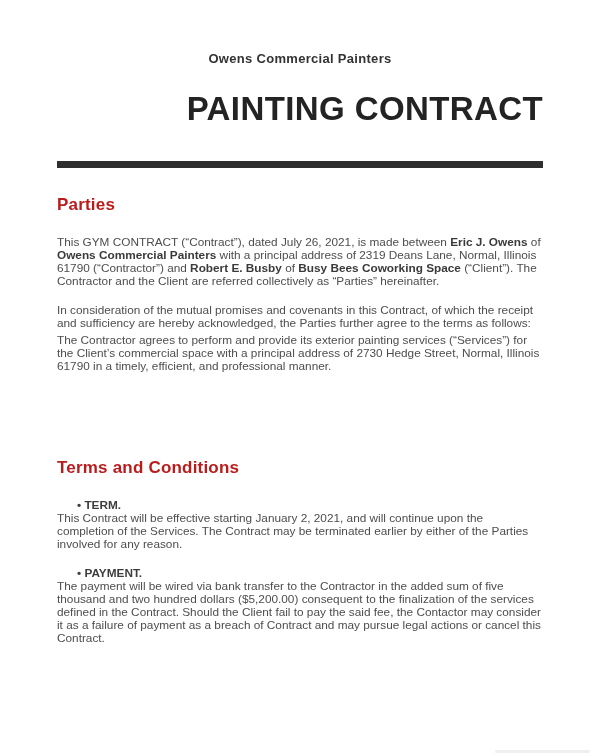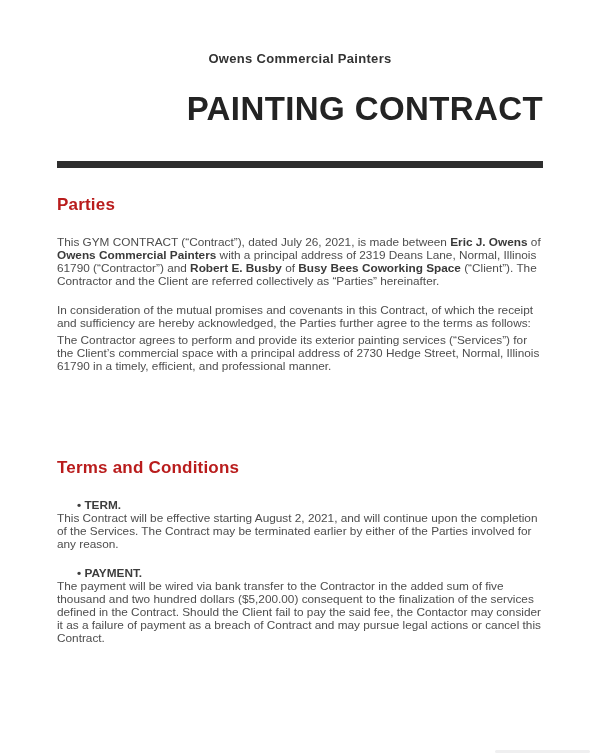--- a/index.html
+++ b/index.html
@@ -85,21 +85,21 @@
 
     <p class="para-2">In consideration of the mutual promises and covenants in this Contract, of which the receipt and sufficiency are hereby acknowledged, the Parties further agree to the terms as follows:</p>
 
 
     <p class="services-para">The Contractor agrees to perform and provide its exterior painting services (“Services”) for the Client’s commercial space with a principal address of 2730 Hedge Street, Normal, Illinois 61790 in a timely, efficient, and professional manner.</p>
 
     <h2 class="terms-heading">Terms and Conditions</h2>
 
     <div class="term-item-0">
       <div class="term-label">• TERM.</div>
-      <div class="term-body">This Contract will be effective starting August 2, 2021, and will continue upon the completion of the Services. The Contract may be terminated earlier by either of the Parties involved for any reason.</div>
+      <div class="term-body">This Contract will be effective starting January 2, 2021, and will continue upon the completion of the Services. The Contract may be terminated earlier by either of the Parties involved for any reason.</div>
     </div>
 
     <div class="term-item-1">
       <div class="term-label">• PAYMENT.</div>
       <div class="term-body">The payment will be wired via bank transfer to the Contractor in the added sum of five thousand and two hundred dollars ($5,200.00) consequent to the finalization of the services defined in the Contract. Should the Client fail to pay the said fee, the Contactor may consider it as a failure of payment as a breach of Contract and may pursue legal actions or cancel this Contract.</div>
     </div>
 
   </div>
 
   <div class="peek-bar"></div>

